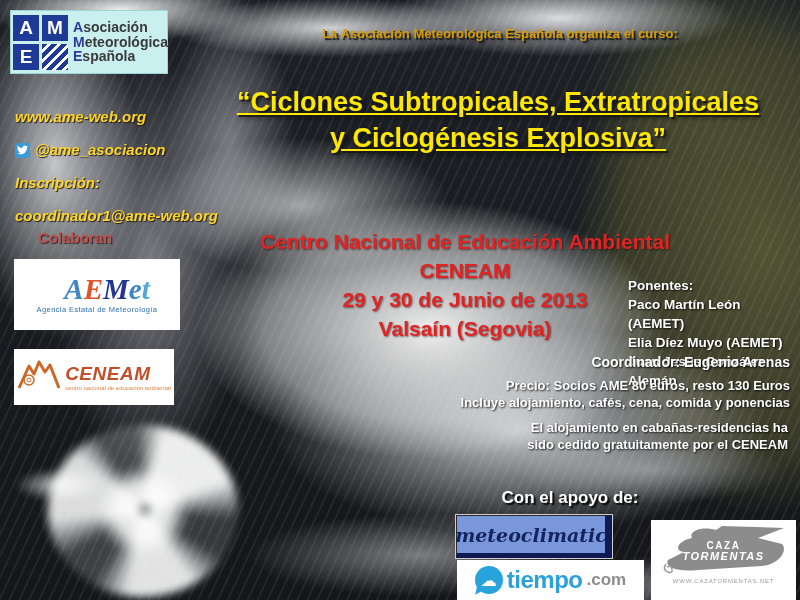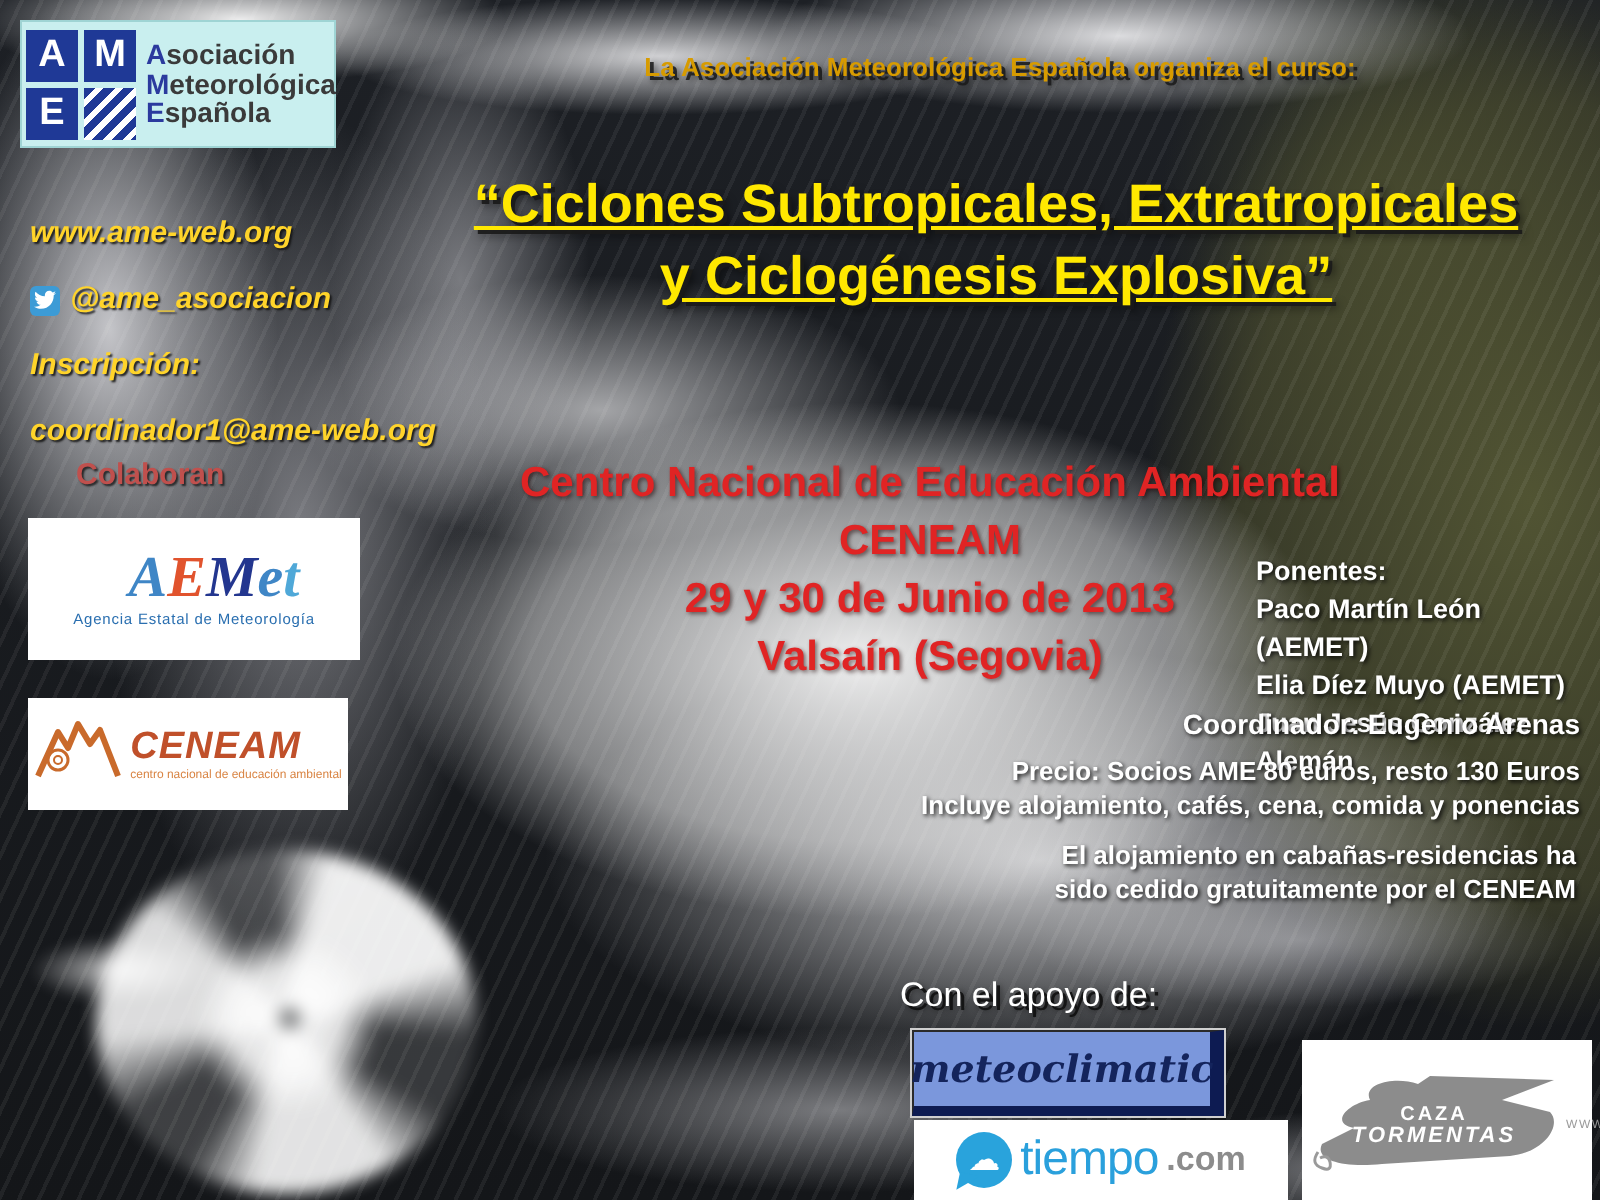--- a/index.html
+++ b/index.html
@@ -93,46 +93,46 @@
     font-size:21px;font-weight:bold;color:#e02424;line-height:29px;
     text-shadow:1px 1px 2px rgba(30,0,0,.55);}
 
   
   .white-txt{color:#fff;font-weight:bold;text-shadow:1px 1px 2px rgba(0,0,0,.85);}
   .speakers{position:absolute;left:628px;top:276px;font-size:13.5px;line-height:19px;}
   .coordinator{position:absolute;right:10px;top:354px;font-size:14px;text-align:right;}
   .price{position:absolute;right:10px;top:377px;font-size:13px;line-height:17px;text-align:right;}
   .lodging{position:absolute;right:12px;top:419px;font-size:13px;line-height:17px;text-align:right;}
 
-  .apoyo{position:absolute;left:450px;top:488px;width:240px;
-    font-size:17px;font-weight:normal;color:#fff;
+  .apoyo{position:absolute;left:450px;top:488px;width:240px;text-align:center;
+    font-size:17px;font-weight:bold;color:#fff;
     text-shadow:2px 2px 0 rgba(15,15,15,.9), 2px 2px 3px rgba(0,0,0,.6);}
 
   
   .meteoclimatic{position:absolute;left:456px;top:515px;width:156px;height:43px;background:#7b97dc;
     border-top:1px solid #2a2a2a;border-left:1px solid #2a2a2a;
     border-right:7px solid #0d1b52;border-bottom:5px solid #0d1b52;
     box-sizing:border-box;display:flex;align-items:center;justify-content:center;
     outline:1px solid #cfcfcf;}
   .meteo-line{height:2px;background:#14245c;flex:1;}
   .meteo-word{font-family:"DejaVu Serif",serif;font-style:italic;font-weight:bold;
     font-size:19px;color:#14245c;padding:0 2px;white-space:nowrap;}
 
   .tiempo-box{position:absolute;left:457px;top:560px;width:187px;height:40px;background:#fff;
     display:flex;align-items:center;justify-content:center;gap:4px;}
   .tiempo-bubble{width:28px;height:28px;border-radius:50%;background:#29a3dc;color:#fff;
     display:flex;align-items:center;justify-content:center;font-size:16px;position:relative;flex:0 0 auto;}
   .tiempo-bubble:after{content:"";position:absolute;left:1px;bottom:-2px;width:0;height:0;
     border-style:solid;border-width:9px 10px 0 0;border-color:#29a3dc transparent transparent transparent;
     transform:rotate(12deg);}
-  .tiempo-name{font-size:24px;font-weight:normal;color:#2aa0dc;letter-spacing:-.5px;}
+  .tiempo-name{font-size:24px;font-weight:bold;color:#2aa0dc;letter-spacing:-.5px;}
   .tiempo-tld{font-size:17px;font-weight:bold;color:#8c8c8c;}
 
   .caza-box{position:absolute;left:651px;top:520px;width:145px;height:80px;background:#fff;
-    display:flex;flex-direction:row;align-items:center;justify-content:flex-start;padding-top:4px;box-sizing:border-box;}
+    display:flex;flex-direction:column;align-items:center;justify-content:flex-start;padding-top:4px;box-sizing:border-box;}
   .caza-cloud{position:relative;width:132px;height:52px;}
   .caza-cloud svg{display:block;}
   .caza-words{position:absolute;left:0;top:16px;width:100%;text-align:center;color:#fff;
     font-weight:bold;line-height:11px;letter-spacing:1.5px;}
   .caza-l1{font-size:10px;}
   .caza-l2{font-size:11px;font-style:italic;}
   .caza-url{font-size:6px;color:#9a9a9a;letter-spacing:.8px;margin-top:2px;}
 </style>
 </head>
 <body>

